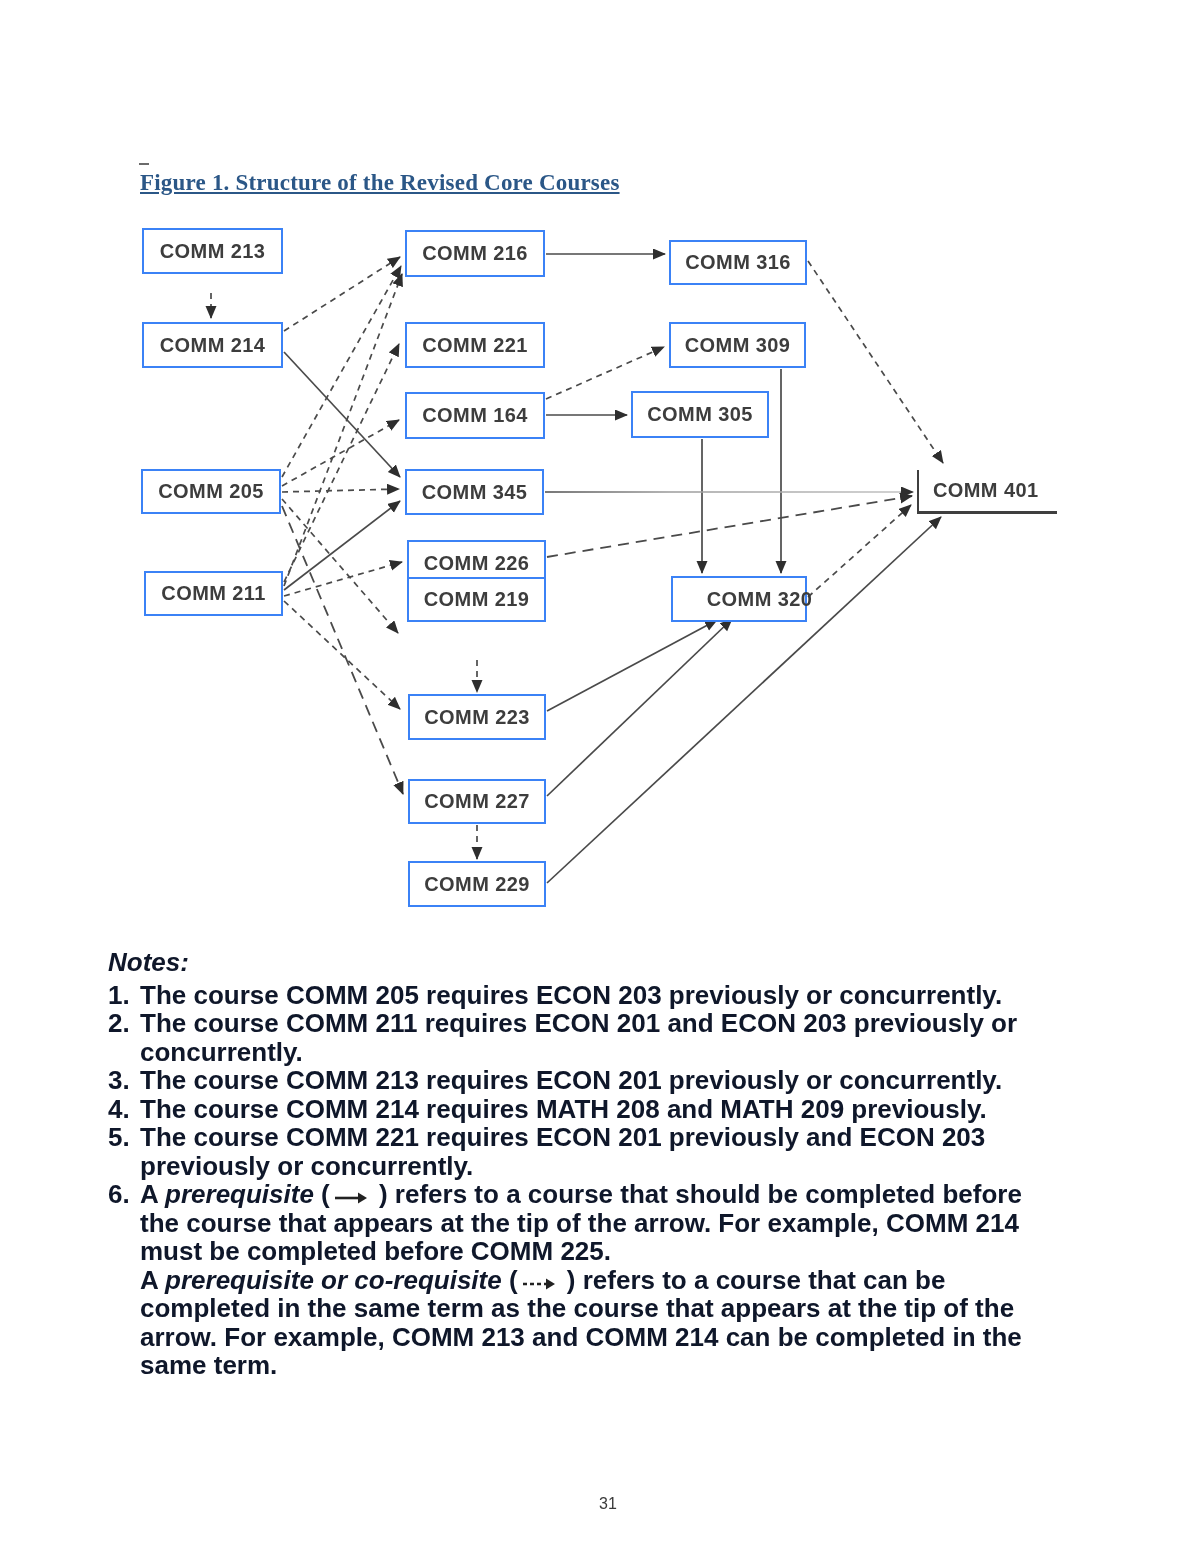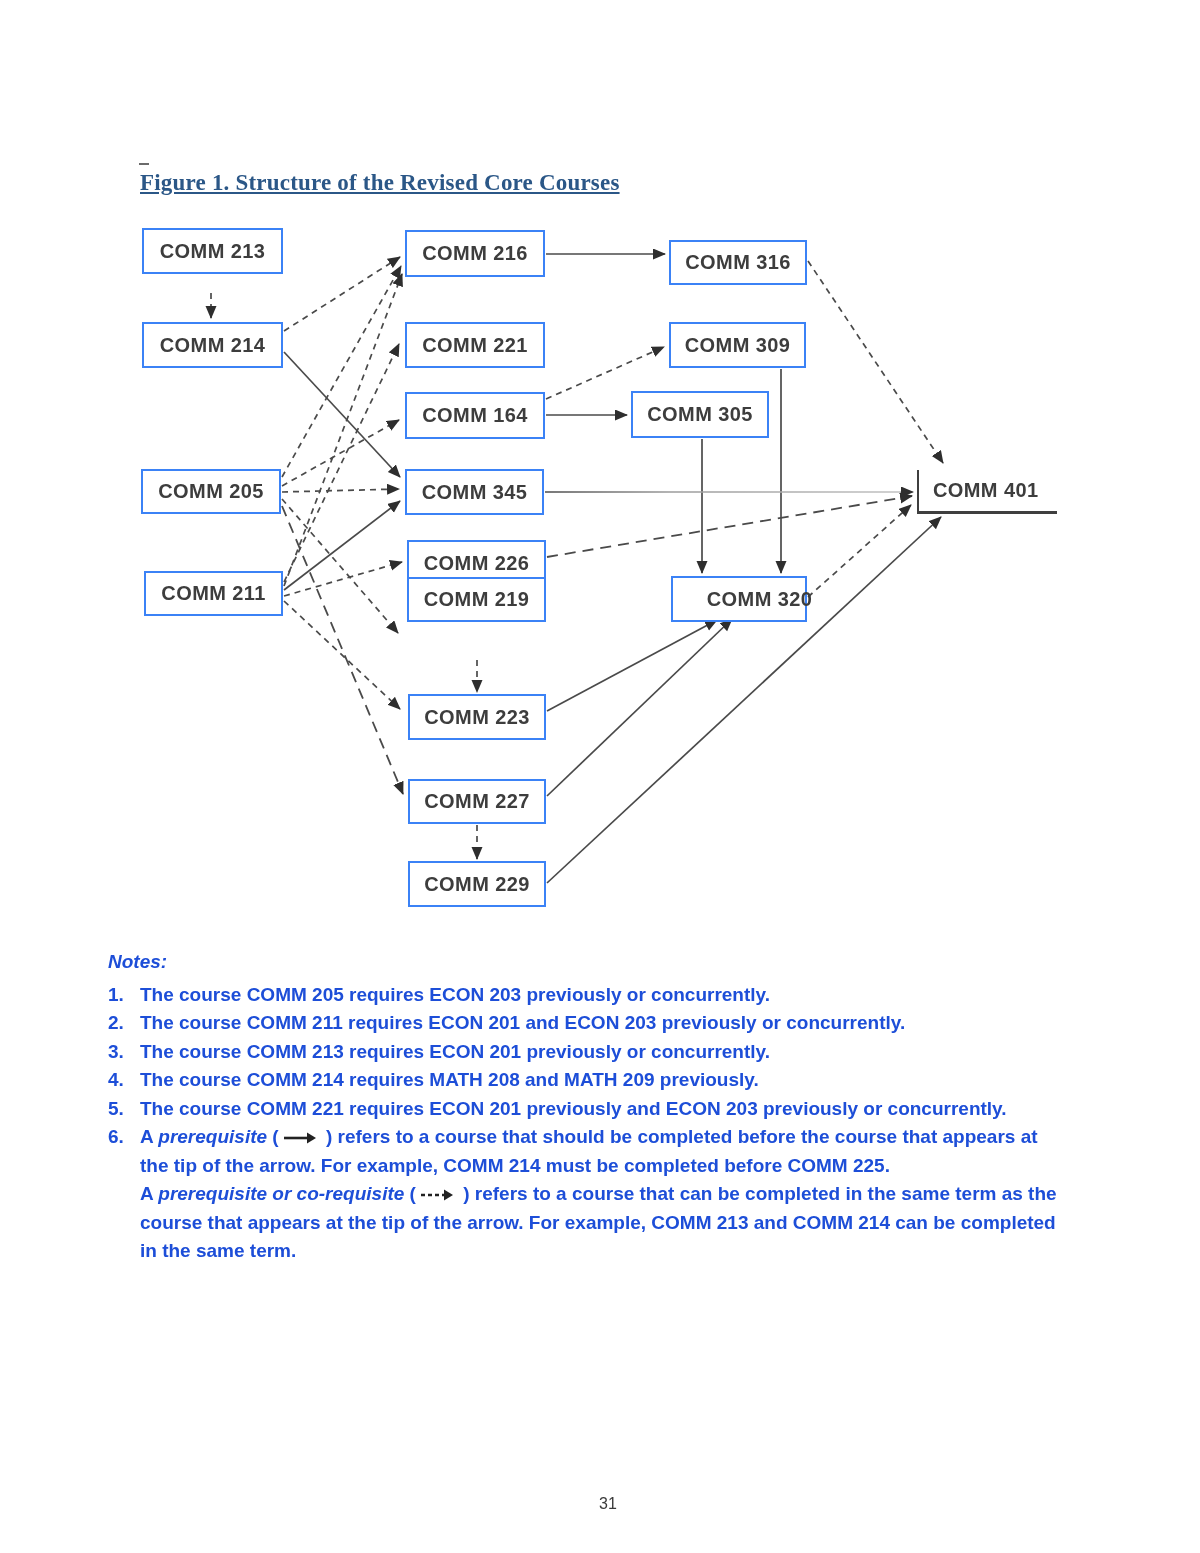--- a/index.html
+++ b/index.html
@@ -11,22 +11,22 @@
              color:#2b5787;text-decoration:underline;letter-spacing:.2px;}
   #diagram-svg{position:absolute;left:0;top:0;pointer-events:none;}
   .course-box{position:absolute;box-sizing:border-box;border:2px solid #3b82f6;background:#ffffff;
               display:flex;align-items:center;justify-content:center;}
   .course-box.open{border:none;border-left:2px solid #3f3f3f;border-bottom:3px solid #3f3f3f;
               background:transparent;justify-content:flex-start;padding-left:14px;}
   .course-label{font-size:20px;font-weight:bold;color:#3d3d3d;letter-spacing:.4px;white-space:nowrap;}
   .edge-solid{stroke:#4a4a4a;stroke-width:1.7;}
   .edge-dashed{stroke:#4a4a4a;stroke-width:1.7;stroke-dasharray:6,5;}
   .edge-longdash{stroke:#4a4a4a;stroke-width:1.8;stroke-dasharray:11,7;}
-  .notes{position:absolute;left:108px;top:948px;width:950px;font-size:19px;font-weight:bold;
-         line-height:28.5px;color:#1d4ed8;}
+  .notes{position:absolute;left:108px;top:948px;width:950px;font-size:26px;font-weight:bold;
+         line-height:28.5px;color:#0f172a;}
   .notes-heading{font-style:italic;margin-bottom:4px;}
   .note-row{display:flex;align-items:flex-start;}
   .note-num{width:32px;flex:0 0 32px;}
   .note-text{flex:1;}
   .indent{margin-left:32px;}
   .em{font-style:italic;}
   .arrow-inline{display:inline-block;vertical-align:-1px;margin:0 4px;}
   .page-number{position:absolute;left:0;top:1495px;width:1200px;text-align:center;
                font-size:16px;color:#3a3a3a;padding-left:8px;}
 </style>

